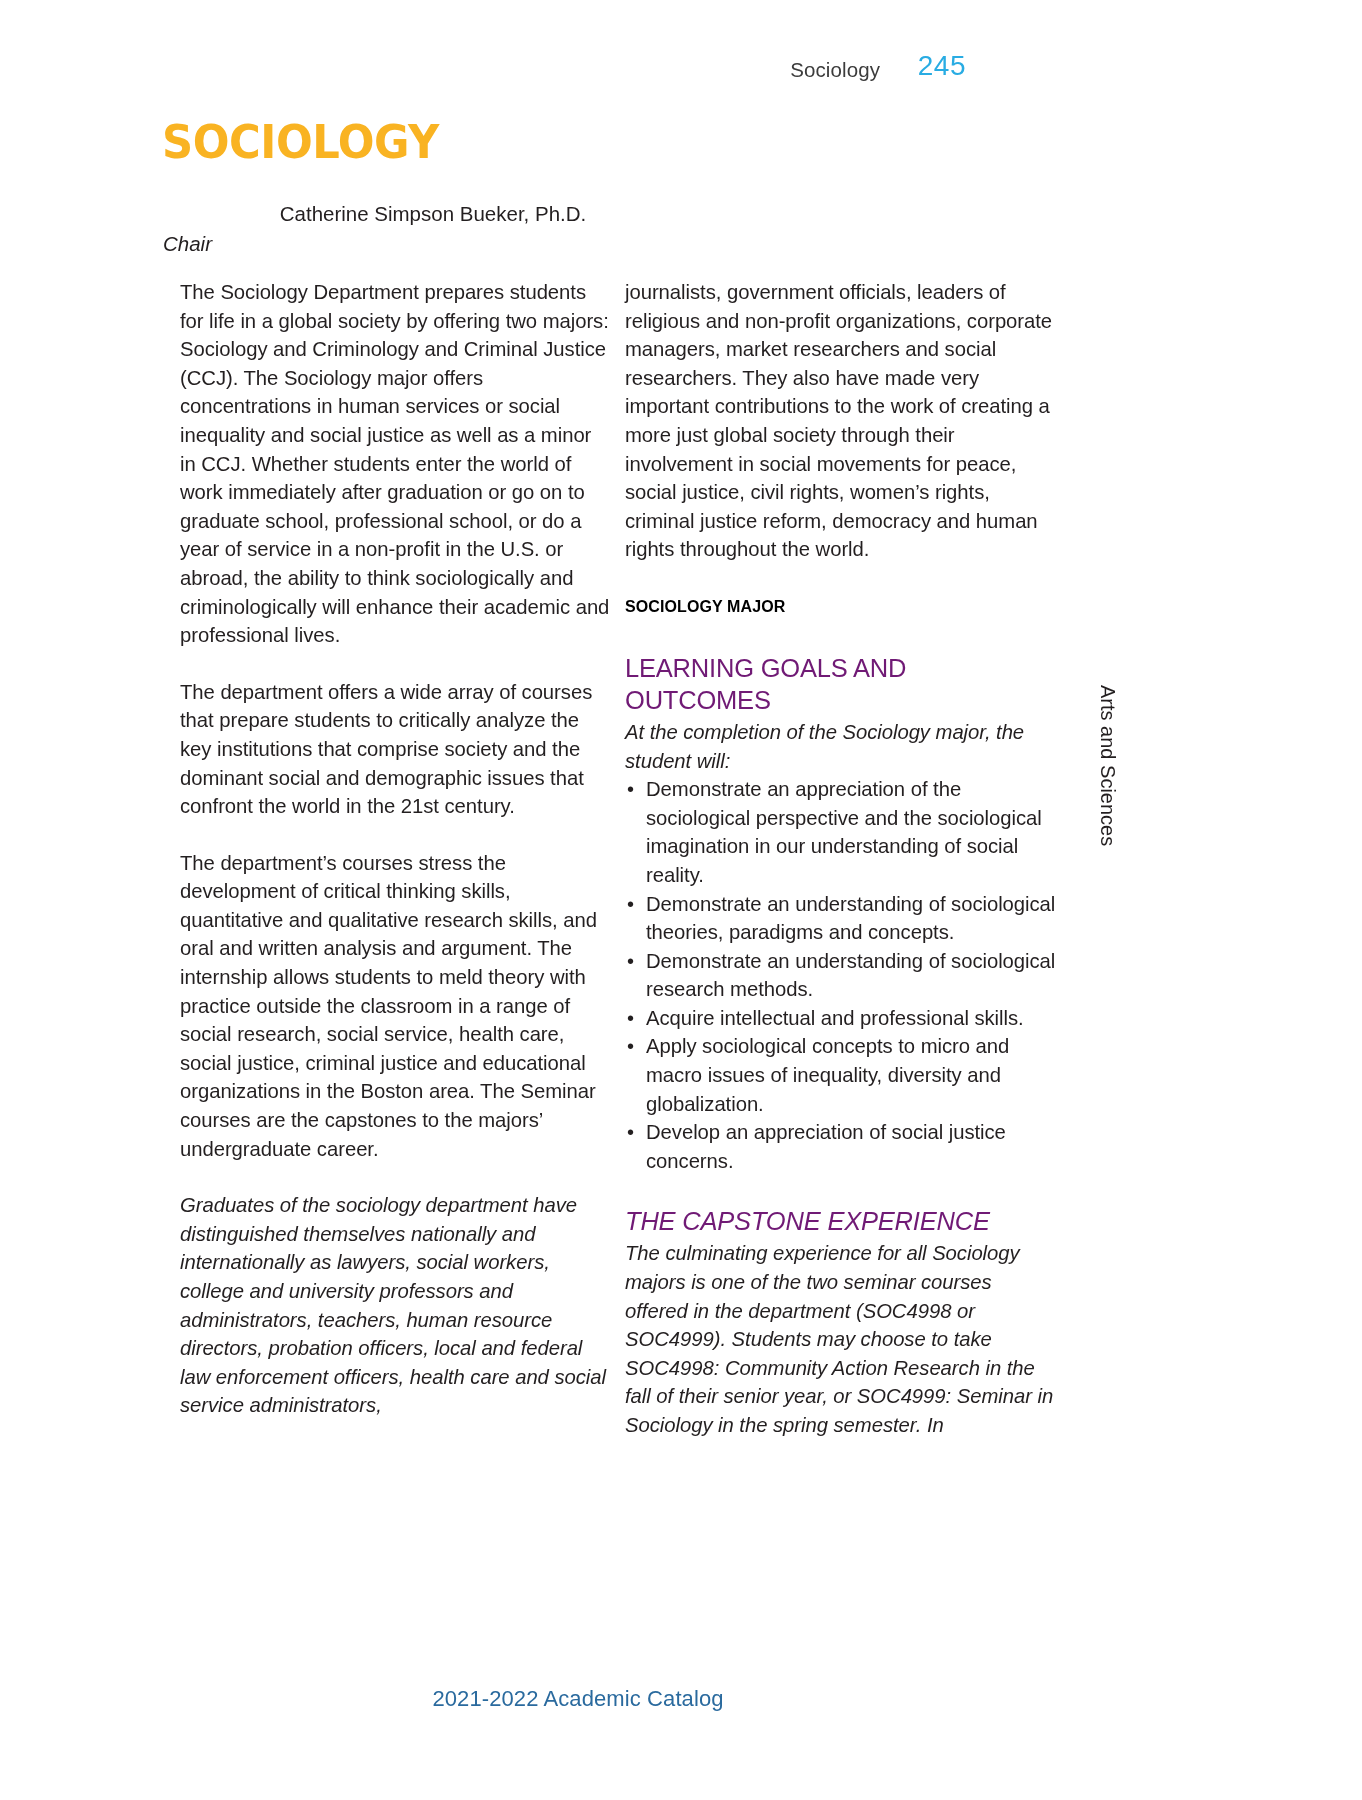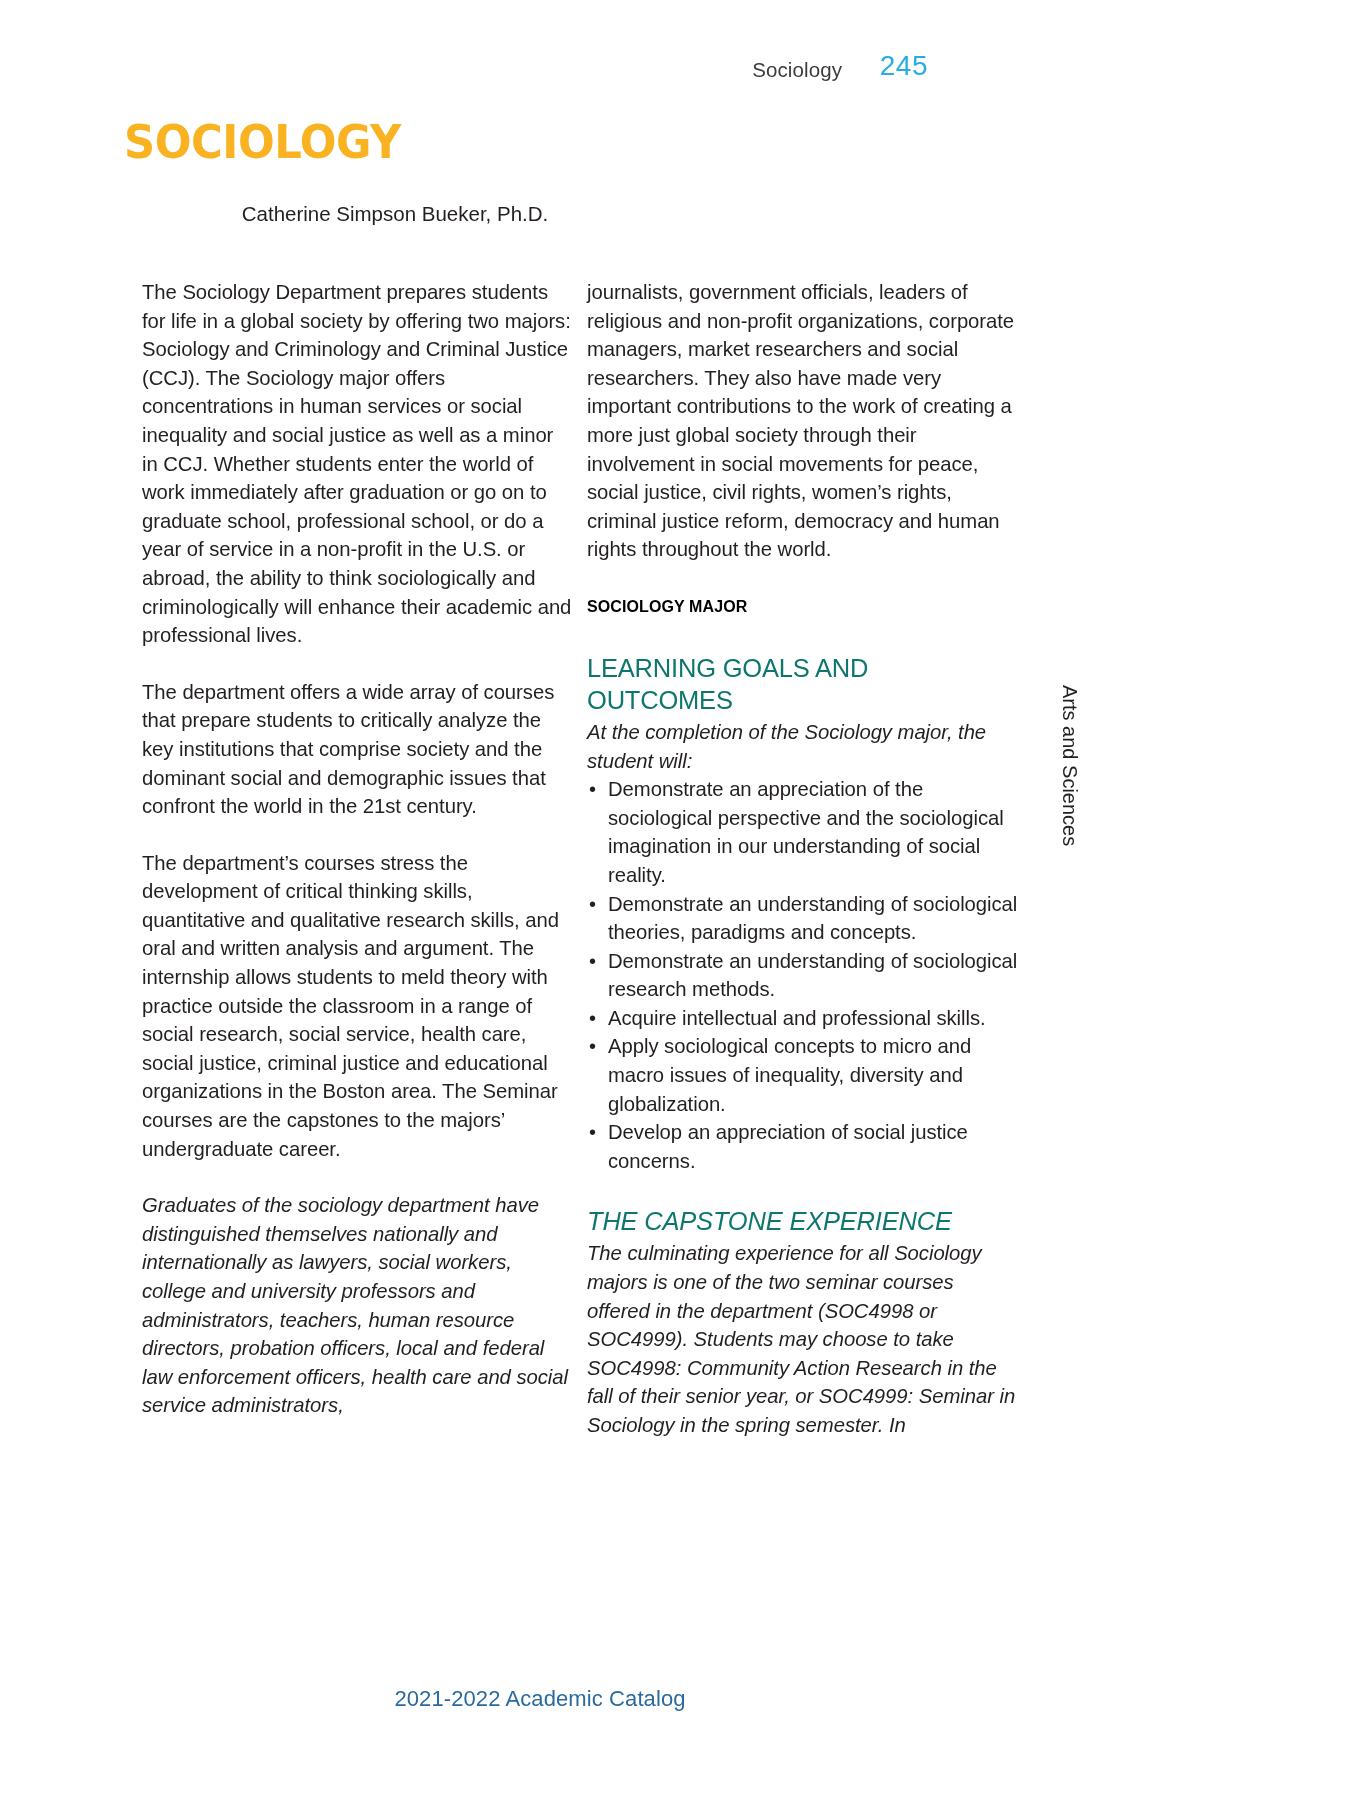--- a/index.html
+++ b/index.html
@@ -12,20 +12,21 @@
     font-family: "Liberation Sans", sans-serif;
     color: #231f20;
   }
   .page {
     position: relative;
     width: 1080px;
     height: 1800px;
     background: #ffffff;
     overflow: hidden;
     box-sizing: border-box;
+    margin-left: 38px;
   }
 
   
   .runhead {
     position: absolute;
     top: 58px;
     right: 238px;
     display: flex;
     align-items: baseline;
     gap: 0px;
@@ -109,21 +110,21 @@
     line-height: 30px;
     font-weight: 700;
     color: #000000;
     letter-spacing: 0.1px;
   }
   h3.section {
     margin: 0 0 2px 0;
     font-size: 25.5px;
     line-height: 32px;
     font-weight: 400;
-    color: #0f766e;
+    color: #701a75;
     letter-spacing: -0.2px;
   }
   h3.section.capstone { margin-top: 30px; font-style: italic; }
 
   ul.goals {
     margin: 0;
     padding: 0;
     list-style: none;
   }
   ul.goals li {
@@ -187,20 +188,21 @@
 
   <div class="runhead">
     <span class="runhead-title">Sociology</span>
   </div>
   <div class="runhead-pageno">245</div>
 
   <div class="dept-title">SOCIOLOGY</div>
 
   <div class="chair-block">
     <div class="chair-name">Catherine Simpson Bueker, Ph.D.</div>
+    <div class="chair-role">Chair</div>
   </div>
 
   <div class="col col-left">
     <p class="body">The Sociology Department prepares students for life in a global society by offering two majors: Sociology and Criminology and Criminal Justice (CCJ). The Sociology major offers concentrations in human services or social inequality and social justice as well as a minor in CCJ. Whether students enter the world of work immediately after graduation or go on to graduate school, professional school, or do a year of service in  a non-profit in the U.S. or abroad, the ability to think sociologically and criminologically will enhance their academic and professional lives.</p>
     <p class="body">The department offers a wide array of courses that prepare students to critically analyze the key institutions that comprise society and the dominant social and demographic issues that confront the world in the 21st century.</p>
     <p class="body">The department’s  courses stress the development of critical thinking skills, quantitative and qualitative research skills, and oral and written analysis and argument. The internship allows students to meld theory with practice outside the classroom in a range of social research, social service, health care, social justice, criminal justice and educational organizations in the Boston area. The Seminar courses are the capstones to the majors’ undergraduate career.</p>
     <p class="body tight">Graduates of the sociology department have distinguished themselves nationally and internationally as lawyers, social workers, college and university professors and administrators, teachers, human resource directors, probation officers, local and federal law enforcement officers, health care and social service administrators,</p>
   </div>
 
   <div class="col col-right">

